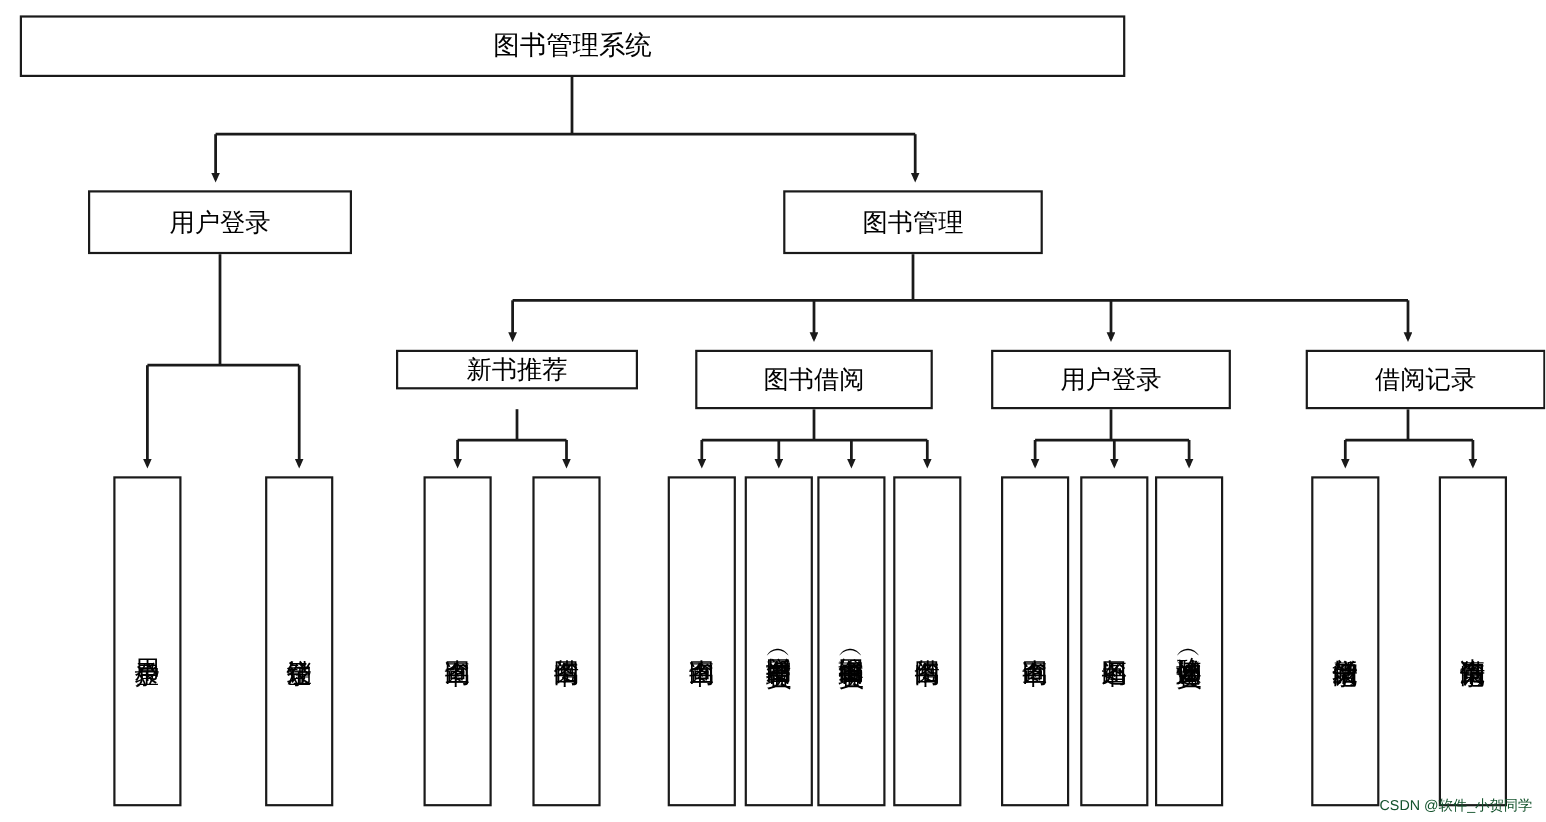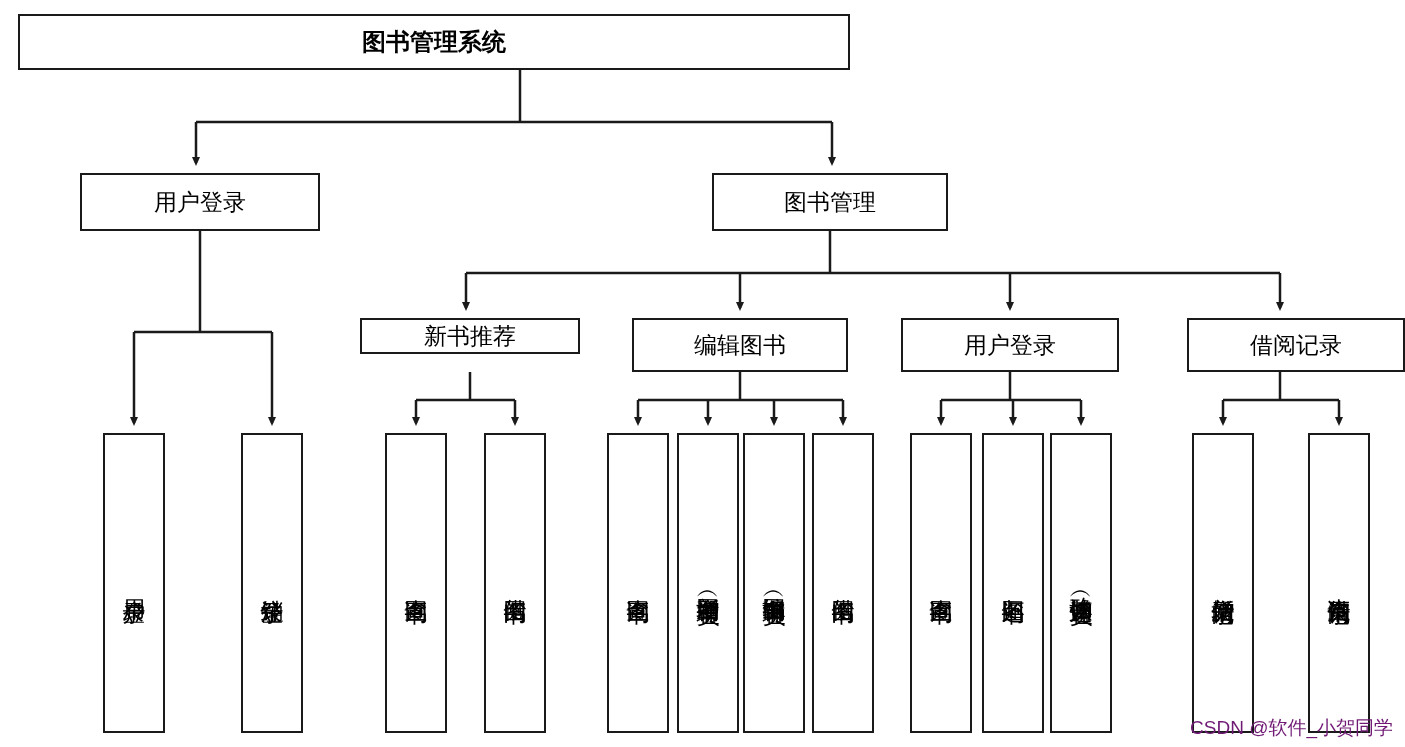--- a/index.html
+++ b/index.html
@@ -52,22 +52,22 @@
     text-orientation: upright;
     white-space: normal;
   }
   .node.root {
     font-size: 24px;
   }
   .watermark {
     position: absolute;
     right: 12px;
     bottom: 6px;
-    font-size: 19px;
-    color: #701a75;
+    font-size: 13px;
+    color: #14532d;
     white-space: nowrap;
   }
 </style>
 </head>
 <body>
 
 <div id="canvas">
 
   <svg id="edges" viewBox="0 0 1405 747">
     <defs>
@@ -112,38 +112,38 @@
       <path d="M1013,400 L1013,423" marker-end="url(#arrow)"></path>
       <path d="M1081,400 L1081,423" marker-end="url(#arrow)"></path>
 
       <path d="M1280,372 L1280,400"></path>
       <path d="M1223,400 L1339,400"></path>
       <path d="M1223,400 L1223,423" marker-end="url(#arrow)"></path>
       <path d="M1339,400 L1339,423" marker-end="url(#arrow)"></path>
     </g>
   </svg>
 
-  <div class="node root horizontal" style="left:18px;top:14px;width:832px;height:56px;font-weight:bold;">
+  <div class="node root horizontal" style="left:18px;top:14px;width:1005px;height:56px;">
     <span class="label">图书管理系统</span>
   </div>
 
   <div class="node horizontal" style="left:80px;top:173px;width:240px;height:58px;">
     <span class="label">用户登录</span>
   </div>
 
   <div class="node horizontal" style="left:712px;top:173px;width:236px;height:58px;">
     <span class="label">图书管理</span>
   </div>
 
   <div class="node horizontal" style="left:360px;top:318px;width:220px;height:36px;">
     <span class="label">新书推荐</span>
   </div>
 
   <div class="node horizontal" style="left:632px;top:318px;width:216px;height:54px;">
-    <span class="label">编辑图书</span>
+    <span class="label">图书借阅</span>
   </div>
 
   <div class="node horizontal" style="left:901px;top:318px;width:218px;height:54px;">
     <span class="label">用户登录</span>
   </div>
 
   <div class="node horizontal" style="left:1171px;top:318px;width:218px;height:54px;margin-left:16px;">
     <span class="label">借阅记录</span>
   </div>
 

